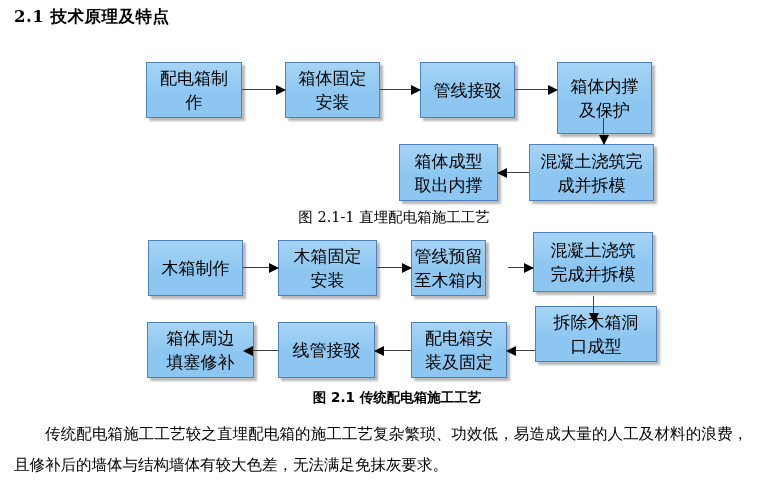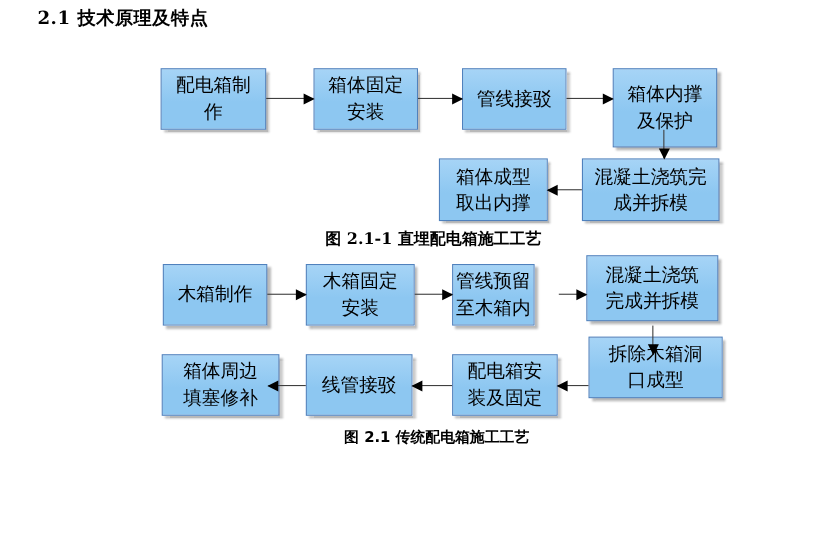--- a/index.html
+++ b/index.html
@@ -10,21 +10,21 @@
     --arrow-color:#000000;
     --shadow:#b9b9b9;
     --text:#000000;
   }
   html,body{margin:0;padding:0;background:#ffffff;}
   .page{
     position:relative;width:760px;height:486px;background:#ffffff;overflow:hidden;
     font-family:"DejaVu Serif","Liberation Serif",serif;color:var(--text);
   }
   .heading{
-    position:absolute;left:34px;top:6px;font-size:16.5px;font-weight:bold;
+    position:absolute;left:14px;top:6px;font-size:16.5px;font-weight:bold;
     letter-spacing:0.5px;
   }
   .subheading{
     position:absolute;left:55px;top:36px;font-size:15px;
   }
   .fbox{
     position:absolute;
     background:linear-gradient(180deg,var(--box-fill-light) 0%,var(--box-fill) 55%);
     border:1px solid var(--box-border);
     box-shadow:3px 3px 2px var(--shadow);
@@ -46,21 +46,20 @@
   }
   .arr-d{width:1px;background:var(--arrow-line);}
   .arr-d::after{
     content:"";position:absolute;bottom:-1px;left:50%;margin-left:-5px;width:0;height:0;
     border-top:10px solid var(--arrow-color);
     border-left:5px solid transparent;border-right:5px solid transparent;
   }
   .caption1{
     position:absolute;left:164px;top:208px;width:460px;text-align:center;
     font-size:14.5px;
-    font-weight:bold;
   }
   .caption2{
     position:absolute;left:167px;top:389px;width:460px;text-align:center;
     font-size:13.5px;font-weight:bold;
     font-family:"DejaVu Sans","Liberation Sans",sans-serif;
   }
   .body-text{
     position:absolute;left:14px;top:419px;width:734px;
     font-size:15.5px;line-height:31px;text-indent:2em;text-align:justify;
   }
@@ -114,14 +113,15 @@
     <div class="arr arr-r" style="left:377px;top:267px;width:34px"></div>
     <div class="arr arr-r" style="left:508px;top:267px;width:25px"></div>
     <div class="arr arr-d" style="left:593px;top:296px;height:26px"></div>
     <div class="arr arr-l" style="left:507px;top:350px;width:28px"></div>
     <div class="arr arr-l" style="left:375px;top:350px;width:36px"></div>
     <div class="arr arr-l" style="left:244px;top:350px;width:34px"></div>
 
     <div class="caption2">图 2.1 传统配电箱施工工艺</div>
   </div>
 
+  <div class="body-text">传统配电箱施工工艺较之直埋配电箱的施工工艺复杂繁琐、功效低，易造成大量的人工及材料的浪费，且修补后的墙体与结构墙体有较大色差，无法满足免抹灰要求。</div>
 
 </div>
 
 </body></html>

